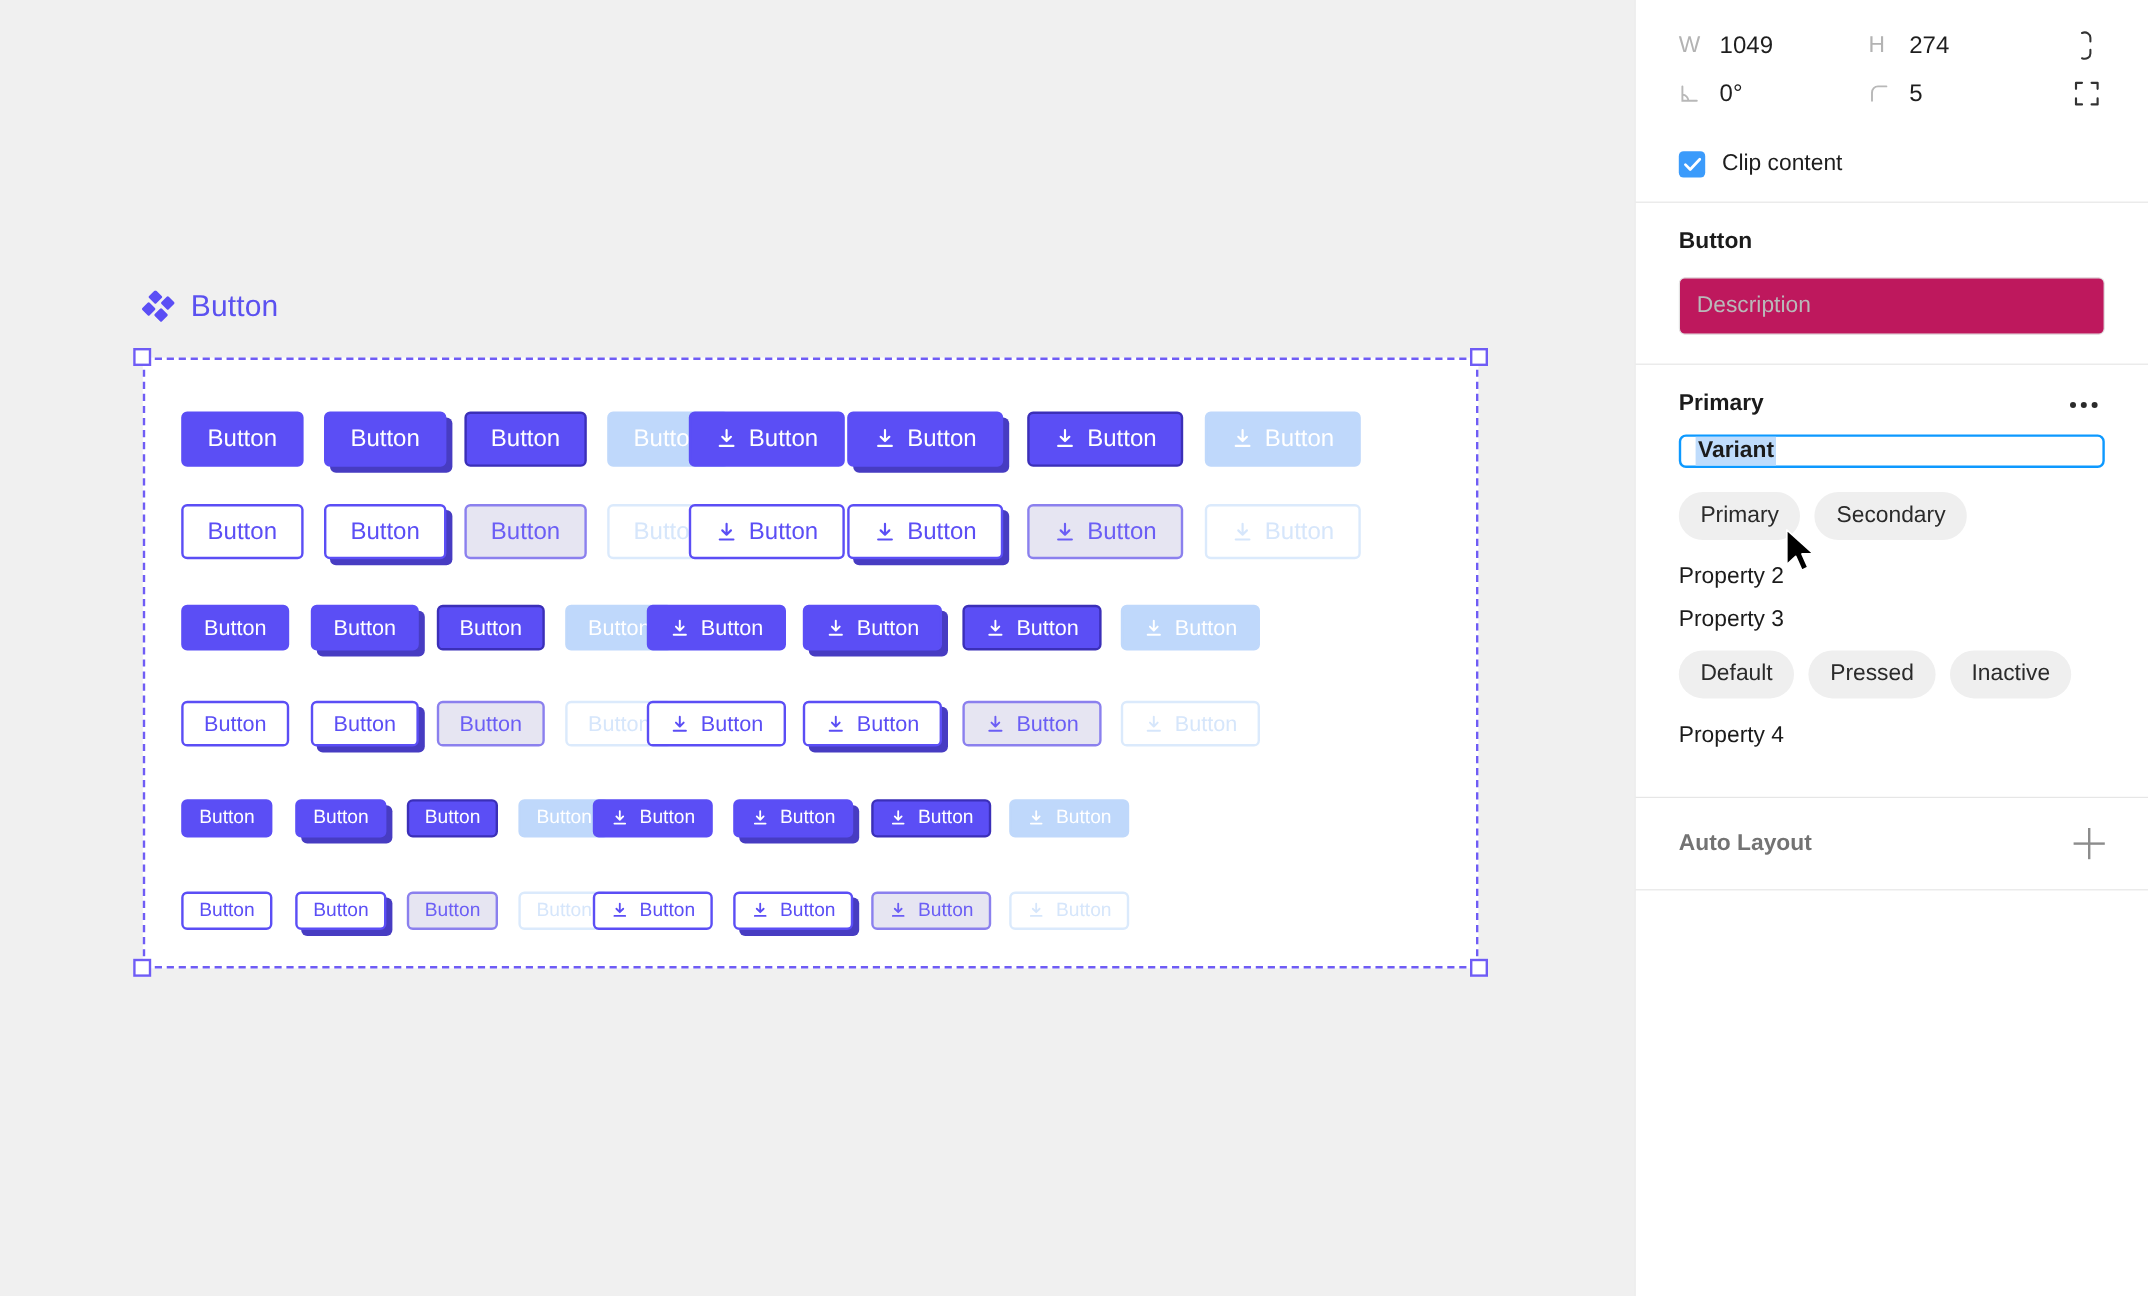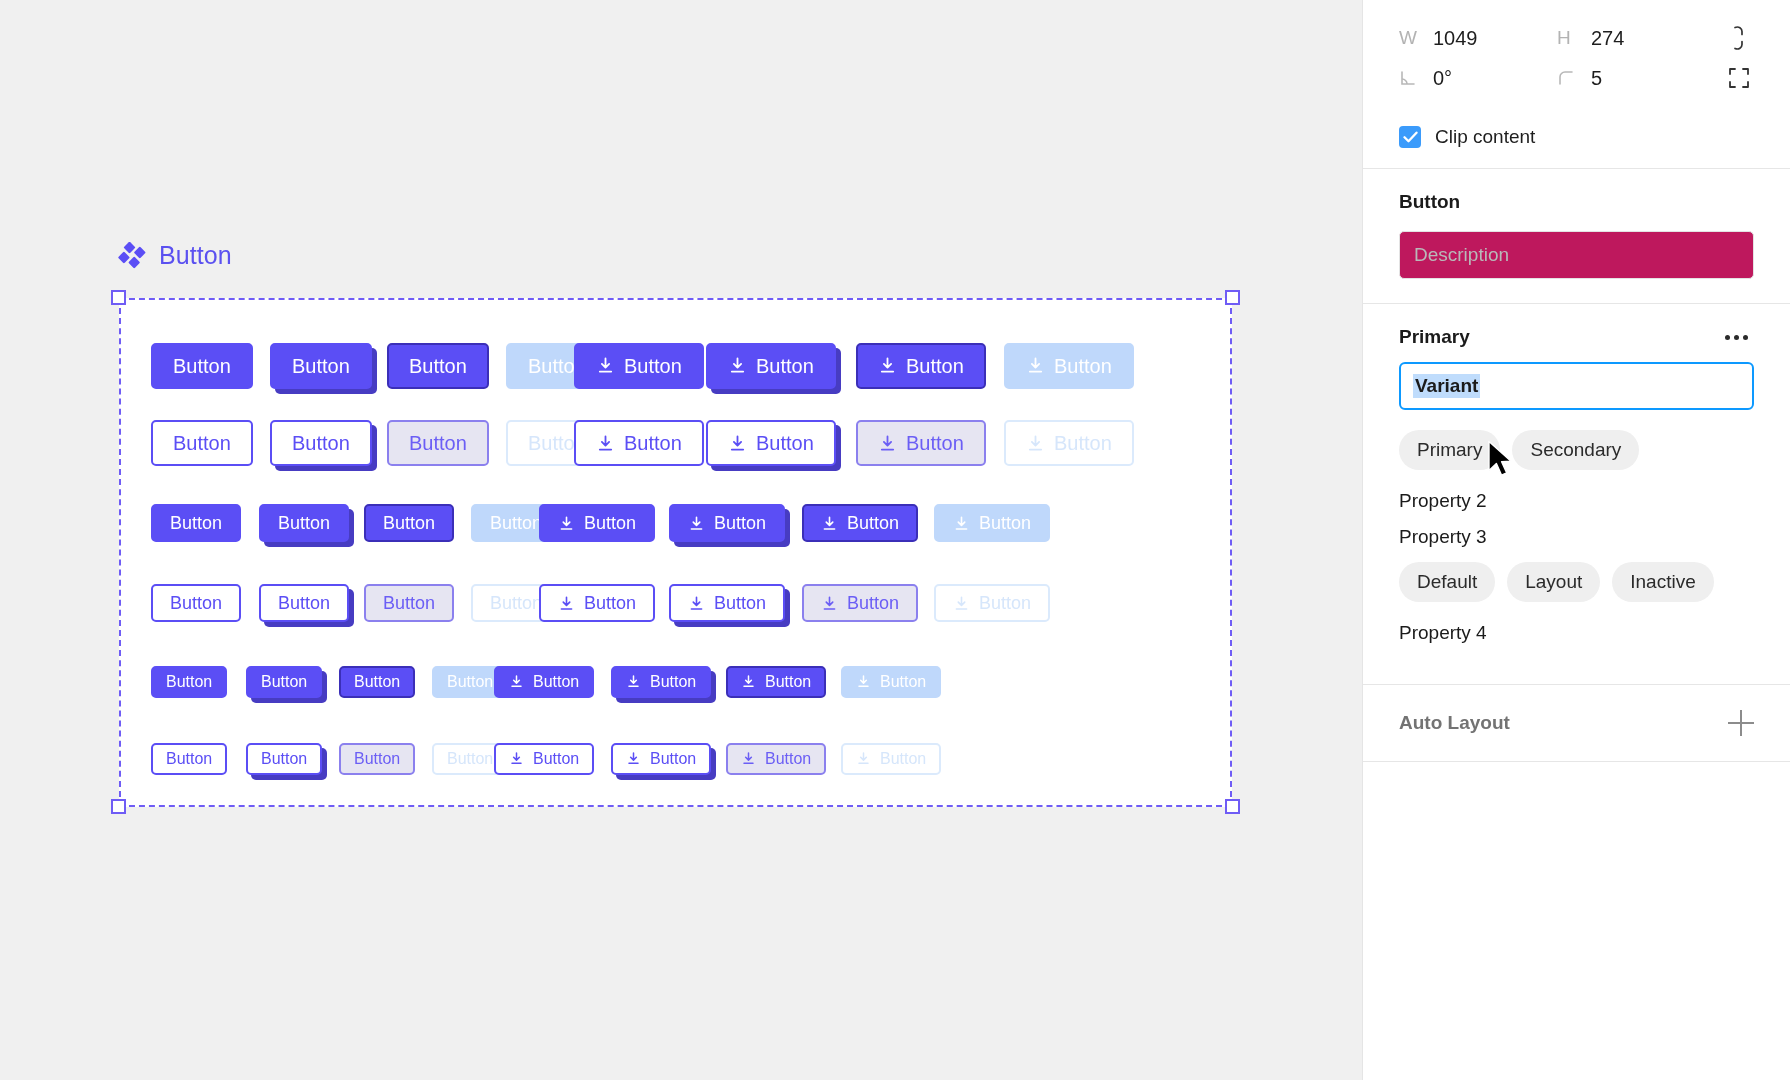--- a/index.html
+++ b/index.html
@@ -212,21 +212,21 @@
   .varblk { padding: 22px 36px 26px 36px; }
   .varblk-head {
     display: flex; align-items: center; justify-content: space-between;
     margin-bottom: 14px;
   }
   .varblk-title { font-size: 19px; font-weight: bold; color: #1b1b1b; }
   .dots { display: flex; gap: 4px; padding: 6px; }
   .dots i { width: 5px; height: 5px; border-radius: 50%; background: #2b2b2b; display: block; }
 
   .prop-input {
-    height: 48px;
+    height: 28px;
     border: 2.5px solid #0d99ff;
     border-radius: 6px;
     display: flex; align-items: center;
     padding: 0 12px;
     margin-bottom: 20px;
     background: #fff;
   }
   .prop-input .sel-text {
     font-size: 19px; font-weight: bold; color: #1b1b1b;
     background: #bfdcfc;
@@ -762,21 +762,21 @@
         <div class="chips">
           <span class="chip">Primary</span>
           <span class="chip">Secondary</span>
         </div>
 
         <div class="prop-label">Property 2</div>
 
         <div class="prop-label">Property 3</div>
         <div class="chips">
           <span class="chip">Default</span>
-          <span class="chip">Layout</span>
+          <span class="chip">Pressed</span>
           <span class="chip">Inactive</span>
         </div>
 
         <div class="prop-label">Property 4</div>
       </div>
     </div>
 
     <div class="sec collapse">
       <span class="collapse-label">Auto Layout</span>
       <span class="plus"></span>

